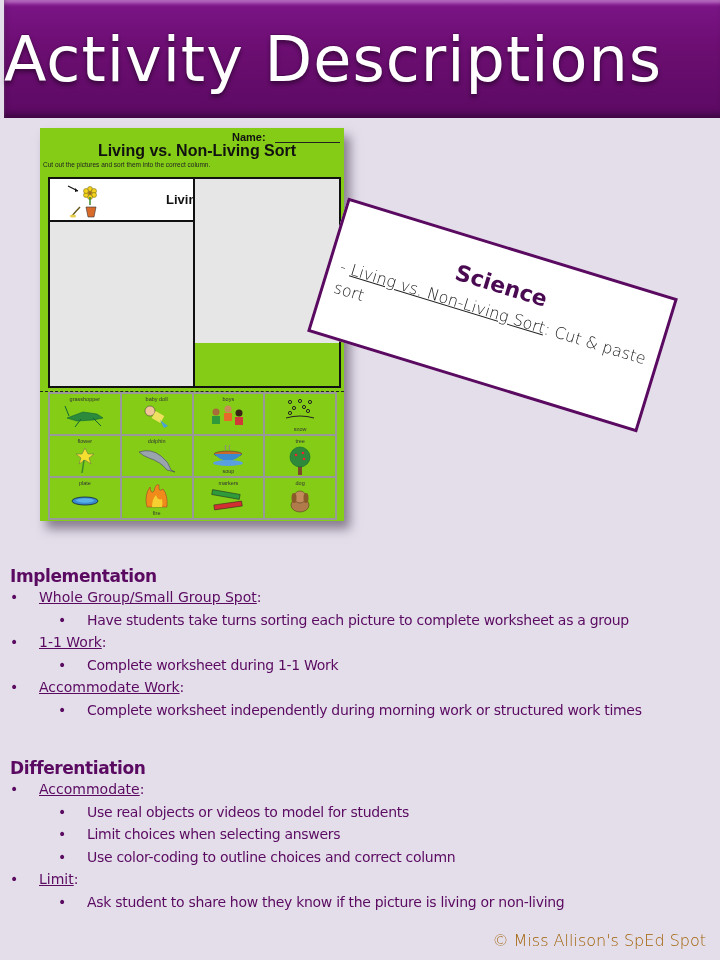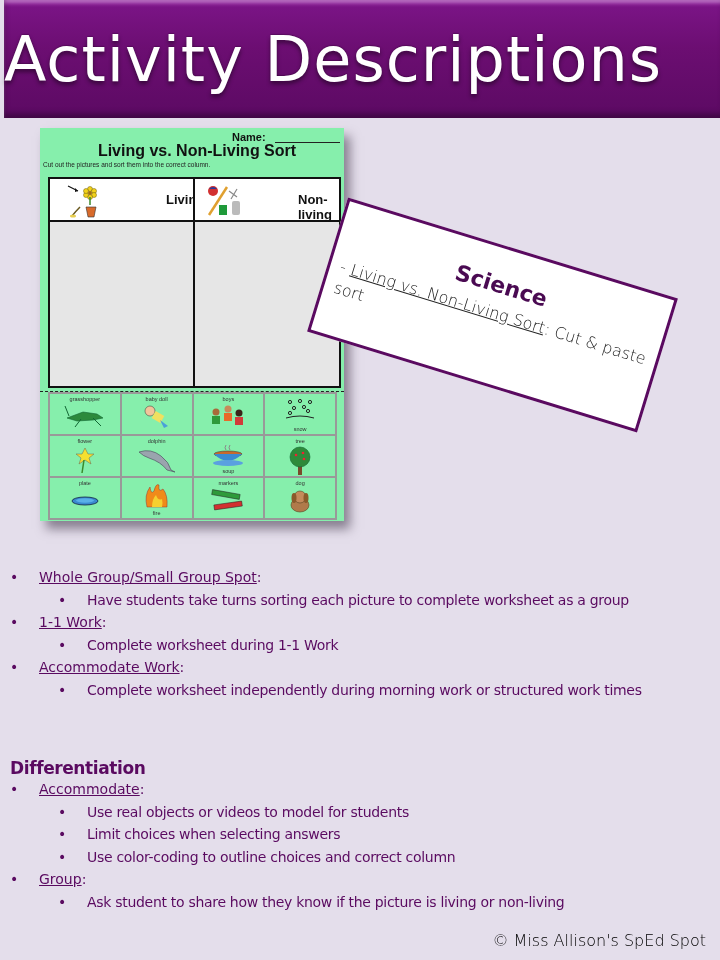--- a/index.html
+++ b/index.html
@@ -13,21 +13,21 @@
     display: flex; align-items: center; justify-content: flex-start;
   }
   .banner-title {
     color: #fff; font-family: "DejaVu Sans", sans-serif; font-size: 62px; font-weight: normal;
     letter-spacing: 1px; text-shadow: 0 3px 4px rgba(0,0,0,0.45), 0 -1px 1px rgba(0,0,0,0.2);
   }
 
   
   .worksheet {
     position: absolute; left: 40px; top: 128px; width: 304px; height: 393px;
-    background: #86efac; box-shadow: 6px 8px 10px rgba(60,50,70,0.55);
+    background: #84cc16; box-shadow: 6px 8px 10px rgba(60,50,70,0.55);
     font-family: "Liberation Sans", sans-serif; color: #111;
   }
   .ws-name { position: absolute; left: 192px; top: 3px; font-size: 11px; font-weight: bold; }
   .ws-name-line { position: absolute; left: 235px; top: 14px; width: 65px; border-bottom: 1px solid #222; }
   .ws-title { position: absolute; left: 0; top: 14px; width: 100%; text-align: center; font-size: 16px; font-weight: bold; padding-left: 10px; }
   .ws-instr { position: absolute; left: 3px; top: 33px; font-size: 6.5px; color: #222; }
   .ws-table { position: absolute; left: 8px; top: 49px; width: 293px; height: 211px; border: 2px solid #111; }
   .ws-col-left { position: absolute; left: 0; top: 0; width: 145px; height: 100%; border-right: 2px solid #111; }
   .ws-col-right { position: absolute; left: 145px; top: 0; width: 144px; height: 100%; }
   .ws-head { height: 43px; border-bottom: 2px solid #111; background: #fff; position: relative; }
@@ -52,21 +52,21 @@
   .card-text .u { text-decoration: underline; }
 
   
   .section { position: absolute; left: 10px; color: #5a0a60; font-family: "DejaVu Sans", sans-serif; }
   .sec-head { font-size: 17px; font-weight: bold; letter-spacing: -0.4px; }
   .lvl1 { position: relative; padding-left: 29px; font-size: 14px; height: 22.5px; line-height: 22px; }
   .lvl1::before { content: "•"; position: absolute; left: 0; }
   .lvl1 .u { text-decoration: underline; }
   .lvl2 { position: relative; padding-left: 77px; font-size: 14px; height: 22.5px; line-height: 22px; letter-spacing: -0.3px; }
   .lvl2::before { content: "•"; position: absolute; left: 48px; }
-  .footer { position: absolute; right: 14px; top: 931px; font-size: 16px; color: #000000; font-weight: 300; }
+  .footer { position: absolute; right: 14px; top: 931px; font-size: 16px; color: #a16207; font-weight: 300; }
 </style>
 </head>
 <body>
 
 <div class="banner">
   <div class="banner-title">Activity Descriptions</div>
 </div>
 
 <div class="worksheet">
   <div class="ws-name">Name:</div>
@@ -92,32 +92,20 @@
           <line x1="24" y1="14" x2="24" y2="22" stroke="#3a8a2a" stroke-width="1.5"></line>
           <path d="M20 24 L30 24 L28 34 L22 34 Z" fill="#d86a2a" stroke="#333" stroke-width="0.6"></path>
           <path d="M14 24 Q10 28 6 33" stroke="#6a5a20" stroke-width="1.5" fill="none"></path>
           <ellipse cx="7" cy="33" rx="3" ry="1.5" fill="#e8cf50"></ellipse>
         </svg>
         <span class="ws-head-label" style="left:76px">Living</span>
       </div>
       <div class="ws-body"></div>
     </div>
     <div class="ws-col-right">
-      <div class="ws-head">
-        <svg style="position:absolute;left:10px;top:4px" width="40" height="36" viewBox="0 0 40 36">
-          <circle cx="8" cy="8" r="5" fill="#d23030"></circle>
-            <path d="M4 6 A5 5 0 0 1 12 6" fill="#2a3a9a"></path>
-          <line x1="4" y1="32" x2="22" y2="4" stroke="#e0a030" stroke-width="2.5"></line>
-          <line x1="24" y1="8" x2="32" y2="14" stroke="#888" stroke-width="1.2"></line>
-          <line x1="32" y1="6" x2="26" y2="16" stroke="#888" stroke-width="1.2"></line>
-          <rect x="14" y="22" width="8" height="10" fill="#1f9a3a"></rect>
-          <rect x="27" y="18" width="8" height="14" fill="#bbb" rx="2"></rect>
-        </svg>
-        <span class="ws-head-label" style="left:63px">Non-living</span>
-      </div>
       <div class="ws-body"></div>
     </div>
   </div>
 
   <div class="ws-cut-line"></div>
 
   <div class="ws-grid">
     <div class="ws-cell">
       <span class="ws-cell-label">grasshopper</span>
       <svg class="ws-cell-icon" width="44" height="24" viewBox="0 0 44 24">
@@ -229,31 +217,32 @@
 </div>
 
 <div class="card">
   <div class="card-title">Science</div>
   <div class="card-text">
     <span>- </span><span class="u">Living vs. Non-Living Sort</span><span>: Cut &amp; paste sort</span>
   </div>
 </div>
 
 <div class="section" style="top:566px">
+  <div class="sec-head">Implementation</div>
   <div class="lvl1"><span class="u">Whole Group/Small Group Spot</span>:</div>
   <div class="lvl2">Have students take turns sorting each picture to complete worksheet as a group</div>
   <div class="lvl1"><span class="u">1-1 Work</span>:</div>
   <div class="lvl2">Complete worksheet during 1-1 Work</div>
   <div class="lvl1"><span class="u">Accommodate Work</span>:</div>
   <div class="lvl2">Complete worksheet independently during morning work or structured work times</div>
 </div>
 
 <div class="section" style="top:758px">
   <div class="sec-head">Differentiation</div>
   <div class="lvl1"><span class="u">Accommodate</span>:</div>
   <div class="lvl2">Use real objects or videos to model for students</div>
   <div class="lvl2">Limit choices when selecting answers</div>
   <div class="lvl2">Use color-coding to outline choices and correct column</div>
-  <div class="lvl1"><span class="u">Group</span>:</div>
+  <div class="lvl1"><span class="u">Limit</span>:</div>
   <div class="lvl2">Ask student to share how they know if the picture is living or non-living</div>
 </div>
 
 <div class="footer">© Miss Allison's SpEd Spot</div>
 
 </body></html>

